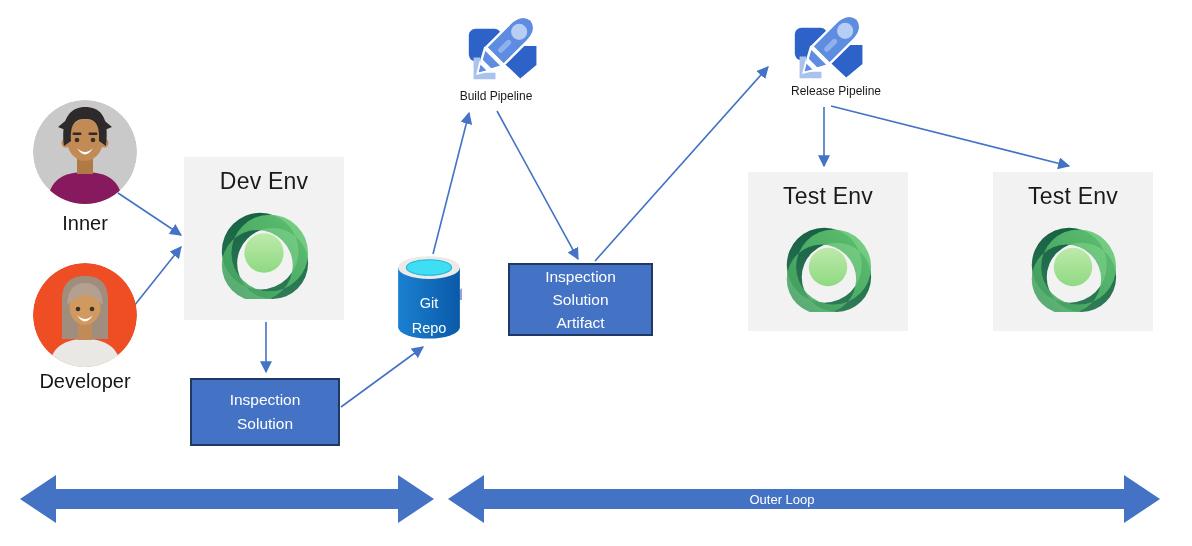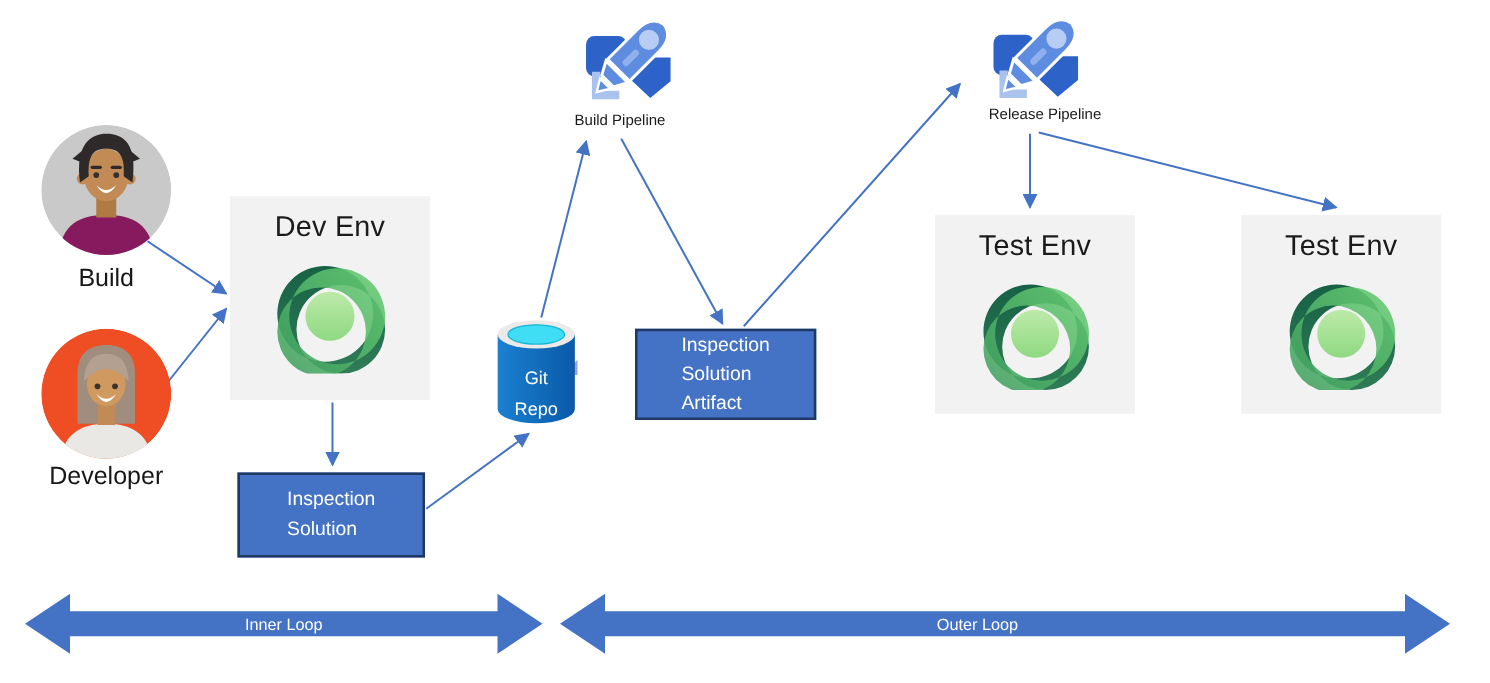--- a/index.html
+++ b/index.html
@@ -14,21 +14,21 @@
     background:var(--env-box-bg,#F2F2F2);
     display:flex;flex-direction:column;align-items:center;
   }
   .env-title{font-size:23px;margin-top:11px;color:#1b1b1b;letter-spacing:.2px;}
   .env-icon{margin-top:12px;}
   .blue-box{
     background:var(--accent,#4472C4);
     border:2px solid var(--box-border,#1F3864);
     box-sizing:border-box;
     display:flex;align-items:center;justify-content:center;
-    color:#fff;font-size:15.5px;text-align:left;line-height:1.55;white-space:pre-line;
+    color:#fff;font-size:15.5px;text-align:center;line-height:1.55;white-space:pre-line;
   }
   .pipe-label{font-size:12px;color:#1a1a1a;text-align:center;white-space:nowrap;}
   .cyl-label{
     color:#fff;font-size:14.5px;text-align:center;line-height:1.7;white-space:pre-line;margin-top:12px;
   }
   .loop-label{
     color:var(--loop-label,#fff);font-size:13px;text-align:center;
   }
 </style>
 </head>
@@ -114,21 +114,21 @@
       <path d="M31,46 C27,15 40,7 52,7 C66,7 77,15 73,46 L66,41 C67,24 62,19 52,19 C42,19 37,24 38,41 Z" fill="#2e2a29"></path>
       <polygon points="25,27 37,17 35,31" fill="#2e2a29"></polygon>
       <polygon points="79,27 67,17 69,31" fill="#2e2a29"></polygon>
       <rect x="39.5" y="32.5" width="9" height="2.6" rx="1.3" fill="#2e2a29"></rect>
       <rect x="55.5" y="32.5" width="9" height="2.6" rx="1.3" fill="#2e2a29"></rect>
       <circle cx="44" cy="40" r="2.3" fill="#33302e"></circle>
         <circle cx="60" cy="40" r="2.3" fill="#33302e"></circle>
       <path d="M44,48 Q52,56 60,48 Q52,61 44,48 Z" fill="#ffffff"></path>
     </g>
   </svg>
-  <div class="abs actor-label" style="left:33px;top:212px;width:104px">Build</div>
+  <div class="abs actor-label" style="left:33px;top:212px;width:104px">Inner</div>
 
   <svg class="abs" style="left:33px;top:263px" width="104" height="104" viewBox="0 0 104 104">
     <clipPath id="clipD">
         <circle cx="52" cy="52" r="52"></circle>
       </clipPath>
     <g clip-path="url(#clipD)">
       <circle cx="52" cy="52" r="52" fill="#ef4d24"></circle>
       <path d="M29,76 L29,36 C29,20 38,13 52,13 C66,13 75,20 75,36 L75,76 Z" fill="#a18d7e"></path>
       <path d="M16,104 C18,84 32,76 52,76 C72,76 86,84 88,104 Z" fill="#e9e8e4"></path>
       <rect x="45" y="58" width="14" height="19" fill="#c08b56"></rect>
@@ -180,16 +180,15 @@
   <div class="abs cyl-label" style="left:394px;top:279px;width:70px">Git
 Repo</div>
 
   <div class="abs blue-box" style="left:190px;top:378px;width:150px;height:68px">Inspection
 Solution</div>
 
   <div class="abs blue-box" style="left:508px;top:263px;width:145px;height:73px;line-height:1.5">Inspection
 Solution
 Artifact</div>
 
-  <div class="abs loop-label" style="left:20px;top:492px;width:414px">Inner Loop</div>
   <div class="abs loop-label" style="left:448px;top:492px;width:668px">Outer Loop</div>
 
 </div>
 
 </body></html>

